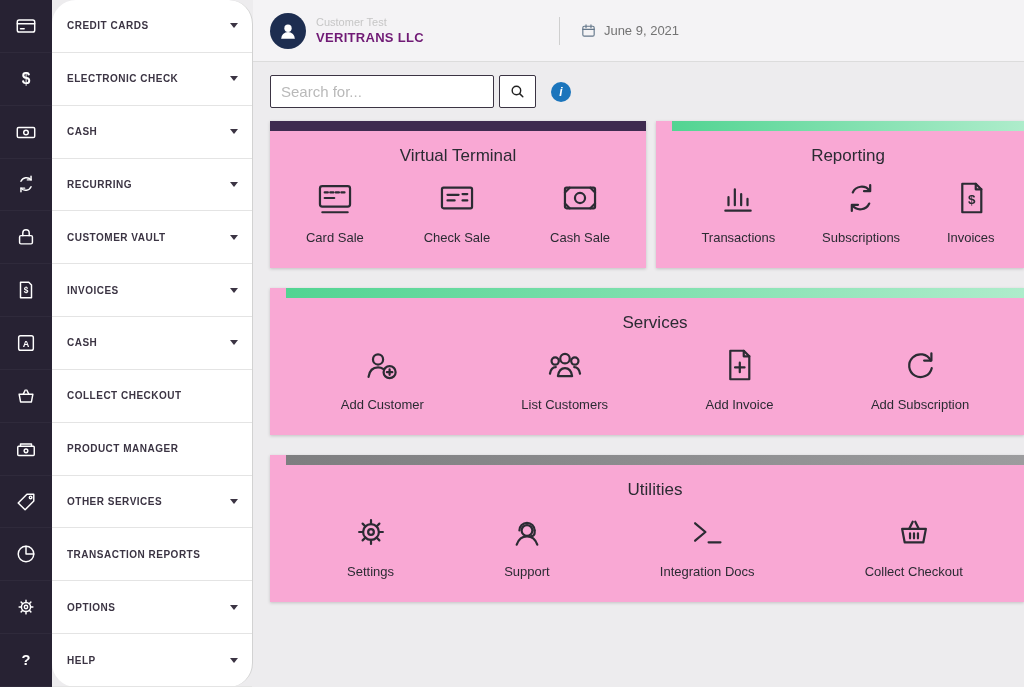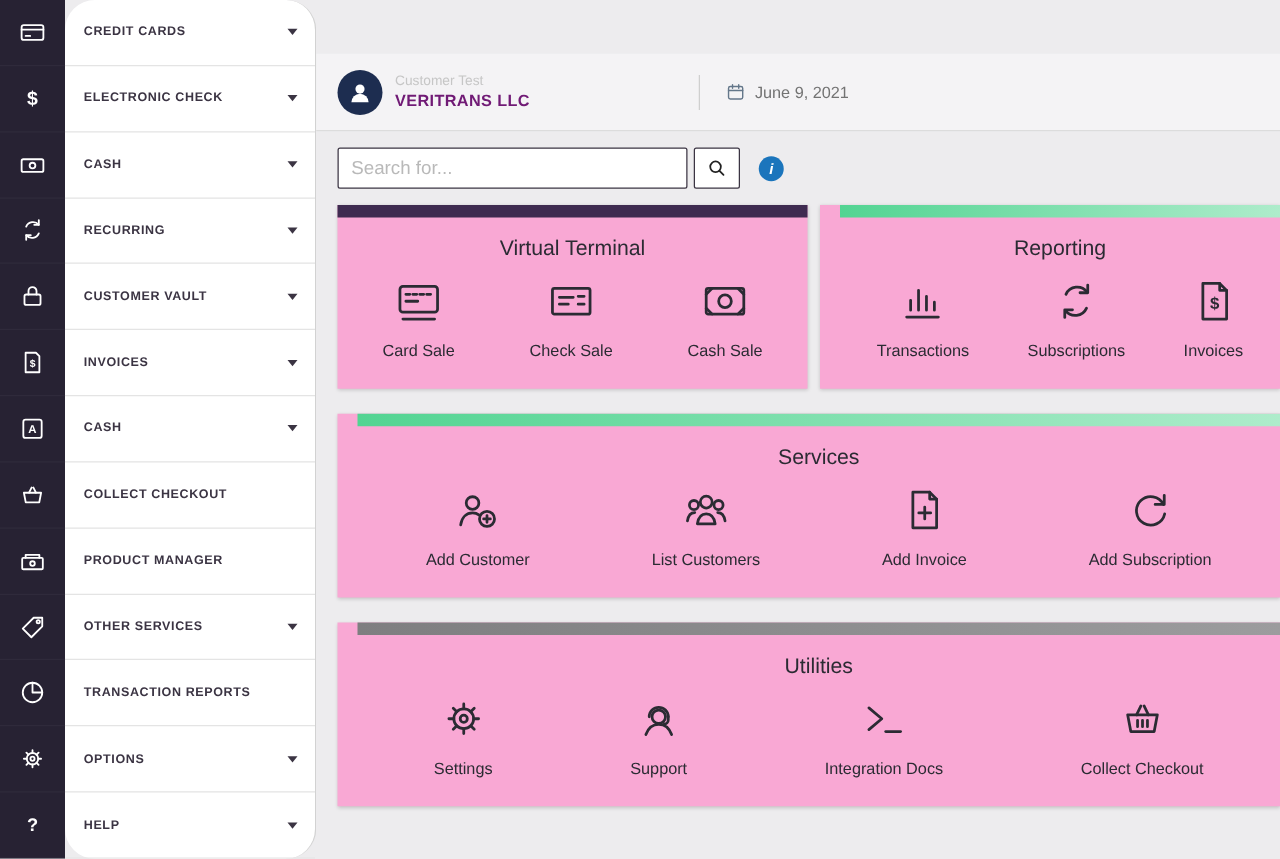--- a/index.html
+++ b/index.html
@@ -13,34 +13,34 @@
   .rail-item svg { width:22px; height:22px; stroke:#fff; fill:none; stroke-width:1.6; stroke-linecap:round; stroke-linejoin:round; }
   .rail-item svg text { stroke:none; fill:#fff; font-family:"Liberation Sans",sans-serif; }
 
   .menu { width:201px; background:#fff; border-right:1px solid #d2d2d2; display:grid; grid-template-rows:repeat(13,1fr);border-radius:24px; }
   .menu-item { display:flex; align-items:center; justify-content:space-between; padding:0 14px 0 15px; border-bottom:1px solid #e4e4e4; cursor:pointer; }
   .menu-label { font-size:10px; font-weight:700; letter-spacing:.5px; color:#3b3443; }
   .chevron { width:0; height:0; border-left:4px solid transparent; border-right:4px solid transparent; border-top:5px solid #3b3443; }
 
   
   .main { flex:1; display:flex; flex-direction:column; min-width:0; }
-  .topbar { height:62px; background:#f4f3f5; border-bottom:1px solid #dcdcdc; display:flex; align-items:center; padding-left:17px; flex:none;margin-top:43px; }
+  .topbar { height:62px; background:#f4f3f5; border-bottom:1px solid #dcdcdc; display:flex; align-items:center; padding-left:17px; flex:none; }
   .avatar { width:36px; height:36px; border-radius:50%; background:#1d2d50; display:flex; align-items:center; justify-content:center; cursor:pointer; flex:none; }
   .avatar svg { width:22px; height:22px; }
   .who { margin-left:10px; }
   .customer { font-size:11px; color:#c6c6c6; }
   .company { font-size:13px; font-weight:700; color:#701a75; letter-spacing:.3px; margin-top:2px; }
   .topbar .sep { width:1px; height:28px; background:#cfcfcf; margin:0 20px 0 135px; }
   .date { display:flex; align-items:center; gap:7px; color:#737373; font-size:13px; }
   .date svg { width:17px; height:17px; stroke:#64778a; fill:none; stroke-width:1.6; stroke-linecap:round; }
 
   .content { flex:1; padding:13px 0 0 17px; overflow:hidden; }
 
   .search-row { display:flex; align-items:center; gap:5px; margin-bottom:13px; }
-  .search-input { width:280px; height:33px; border:1px solid #3b3443; border-radius:2px; padding:0 10px; font-size:15px; color:#444; background:#fff; font-family:"Liberation Sans",sans-serif; }
+  .search-input { width:224px; height:33px; border:1px solid #3b3443; border-radius:2px; padding:0 10px; font-size:15px; color:#444; background:#fff; font-family:"Liberation Sans",sans-serif; }
   .search-input::placeholder { color:#b9b9b9; }
   .search-btn { width:37px; height:33px; border:1px solid #3b3443; border-radius:2px; background:#fff; display:flex; align-items:center; justify-content:center; cursor:pointer; }
   .search-btn svg { width:17px; height:17px; stroke:#222; fill:none; stroke-width:2; stroke-linecap:round; }
   .info-badge { width:20px; height:20px; border-radius:50%; background:#1b75bc; color:#fff; font-size:12px; font-weight:700; font-style:italic; display:flex; align-items:center; justify-content:center; margin-left:10px; cursor:pointer; }
 
   .row { display:flex; gap:10px; margin-bottom:20px; }
   .card { background:#f9a8d4; box-shadow:0 1px 3px rgba(0,0,0,.18); height:147px; }
   .card-vt { width:376px; flex:none; }
   .card-flex { flex:1; min-width:0;padding-left:16px; }
   .strip { height:10px; }

